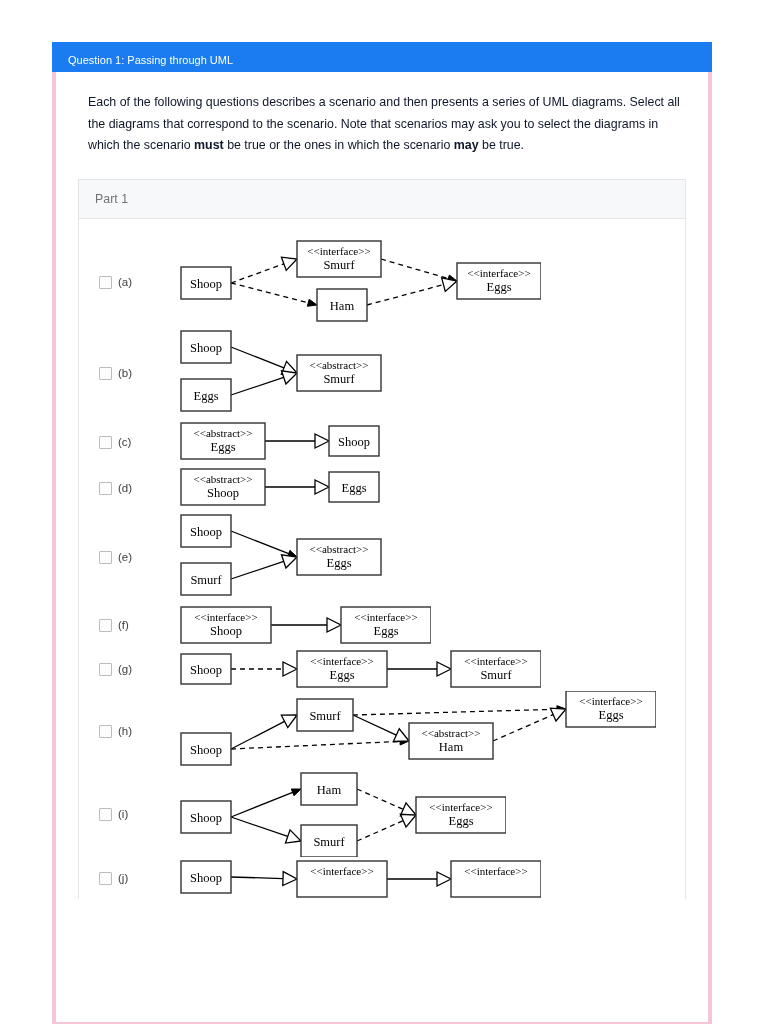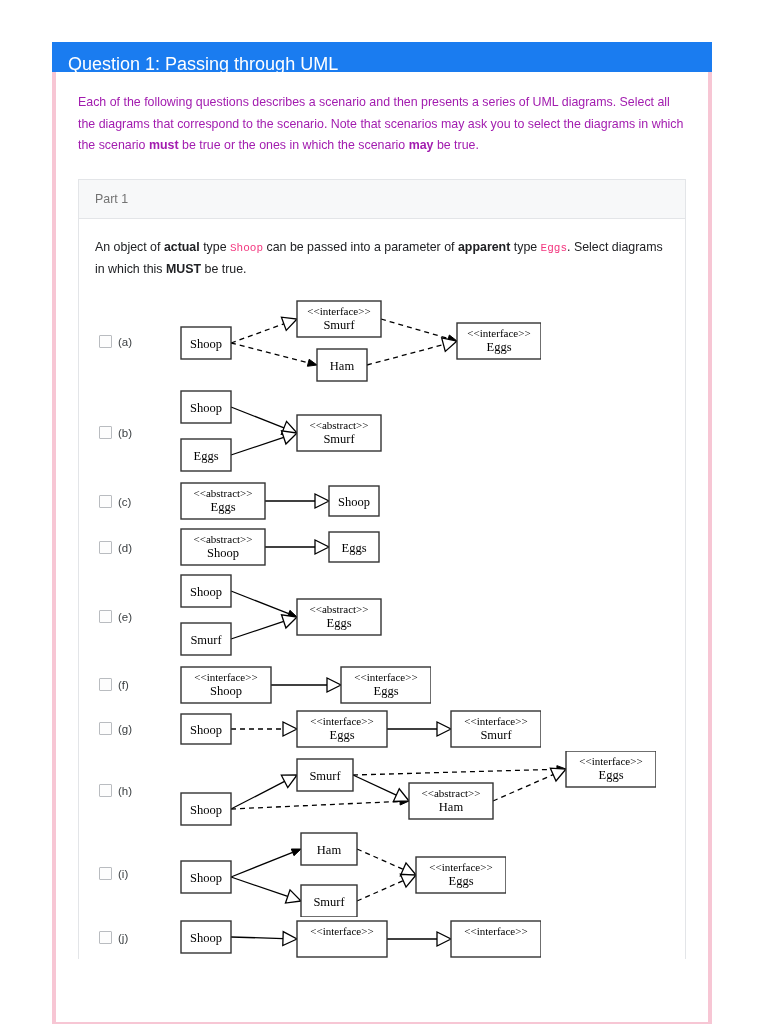--- a/index.html
+++ b/index.html
@@ -26,41 +26,41 @@
   .question-card {
     position: absolute;
     left: 52px;
     top: 42px;
     width: 660px;
   }
 
   .q-header {
     background: #1a7cf0;
     color: #ffffff;
-    font-size: 18px;
+    font-size: 11px;
     line-height: 1;
     padding: 13px 16px 12px 16px;
     box-sizing: border-box;
     height: 30px;
   }
 
   .q-body {
     border: 4px solid #f7c6d4;
     border-top: none;
     background: #ffffff;
     box-sizing: border-box;
     padding: 20px 22px 0 22px;
     min-height: 954px;
   }
 
   .intro {
     font-size: 12.4px;
     line-height: 1.75;
-    color: #a21caf;
-    margin: 0 0 22px 0;
+    color: #0f172a;
+    margin: 0 0 22px 10px;
   }
   .intro b { font-weight: bold; }
 
   
   .part-panel {
     border: 1px solid #e3e5e8;
     border-bottom: none;
     background: #ffffff;
   }
   .part-header {
@@ -154,21 +154,20 @@
     <div class="q-body">
 
       <p class="intro"><span>Each of the following questions describes a scenario and then presents a series of UML diagrams. Select all the diagrams that correspond to the scenario. Note that scenarios may ask you to select the diagrams in which the scenario </span><b>must</b><span> be true or the ones in which the scenario </span><b>may</b><span> be true.</span></p>
 
       <div class="part-panel">
         <div class="part-header">
           <span>Part 1</span>
         </div>
         <div class="part-body">
 
-          <p class="part-prompt"><span>An object of </span><b>actual</b><span> type </span><code class="t">Shoop</code><span> can be passed into a parameter of </span><b>apparent</b><span> type </span><code class="t">Eggs</code><span>. Select diagrams in which this </span><b>MUST</b><span> be true.</span></p>
 
           <div class="options">
               <div class="option">
                 <div class="opt-pick">
                   <span class="cb"></span>
                   <span class="opt-letter">(a)</span>
                 </div>
                 <div class="diagram">
                   <svg width="400" height="90" viewBox="0 0 400 90">
                     <polygon points="156,22 145.23509351276883,33.36295684763292 140.45069062955494,20.205848918794803" class="head-open"></polygon>

